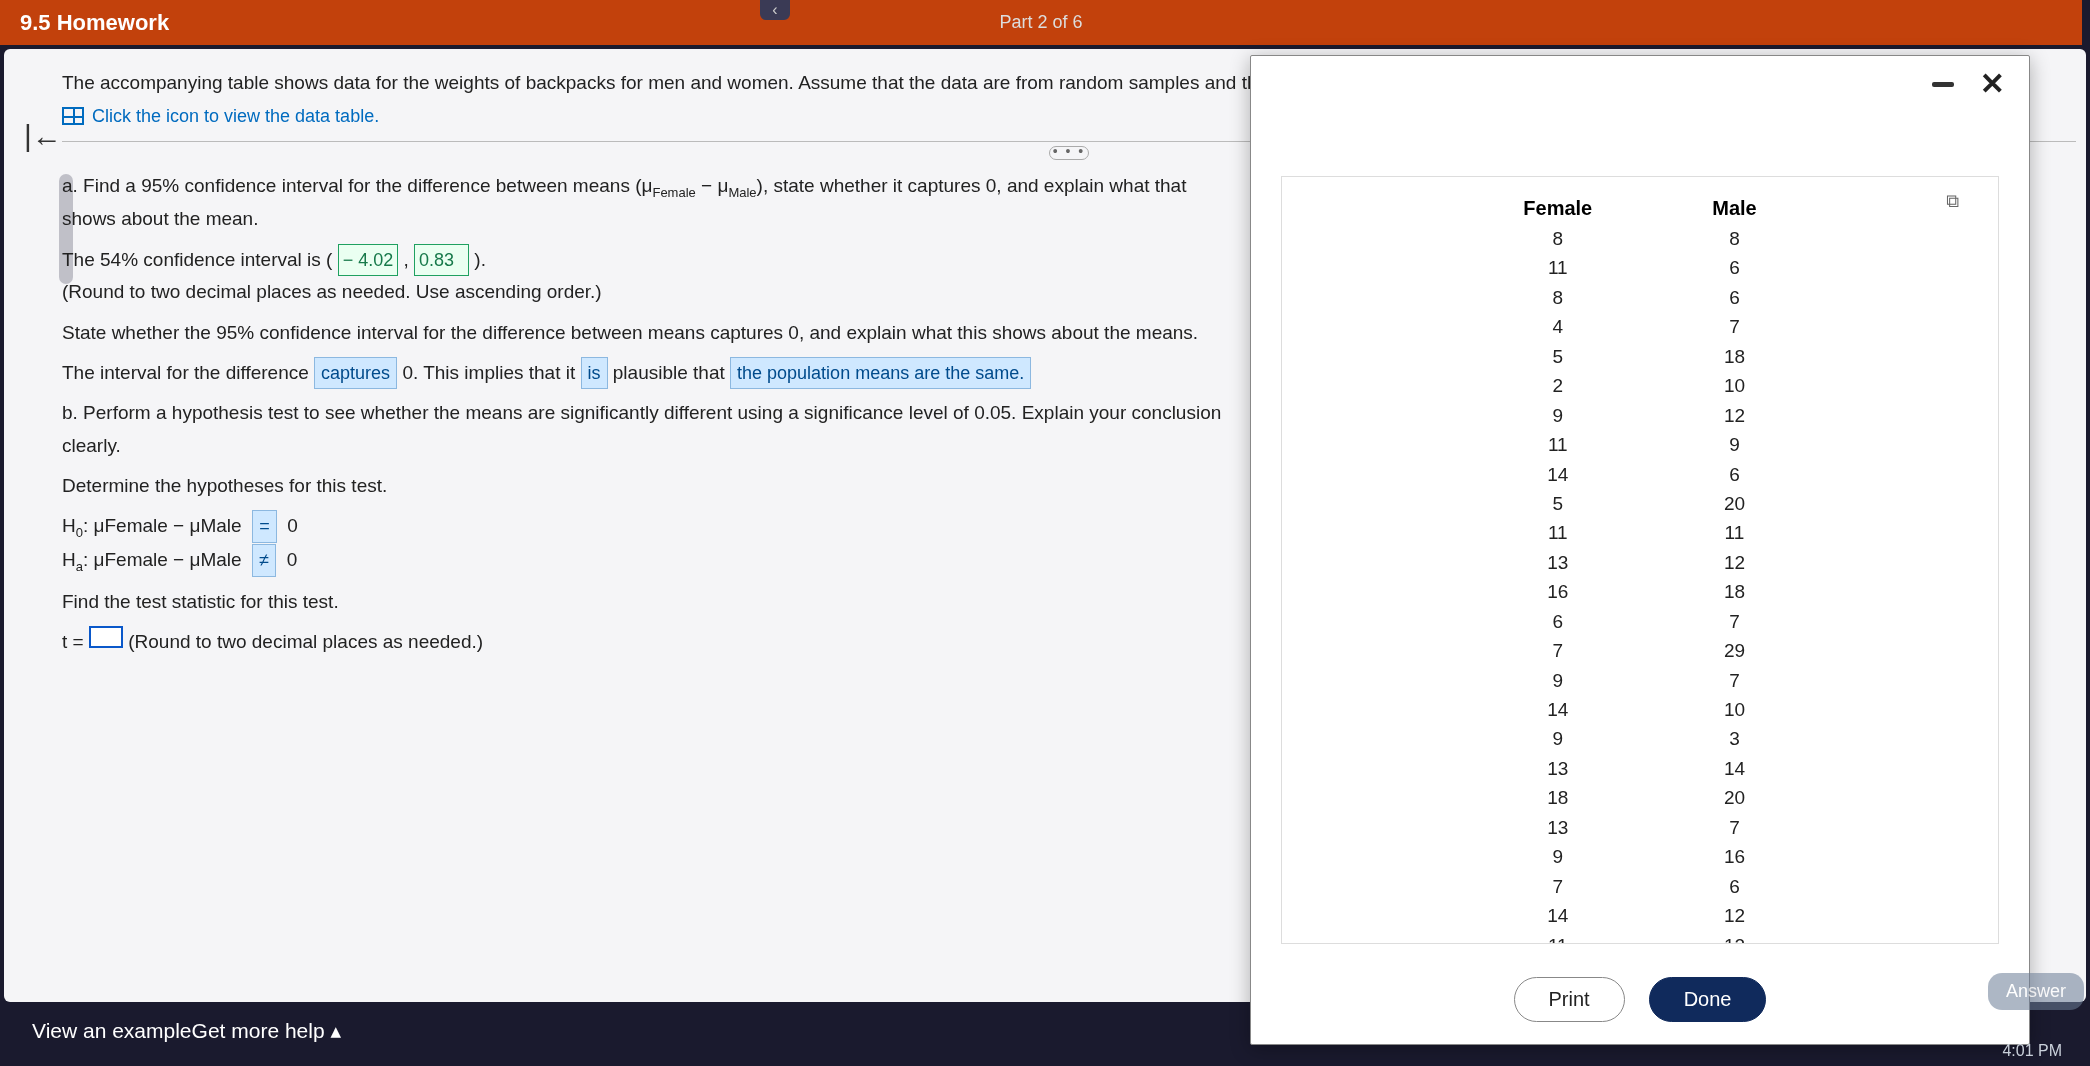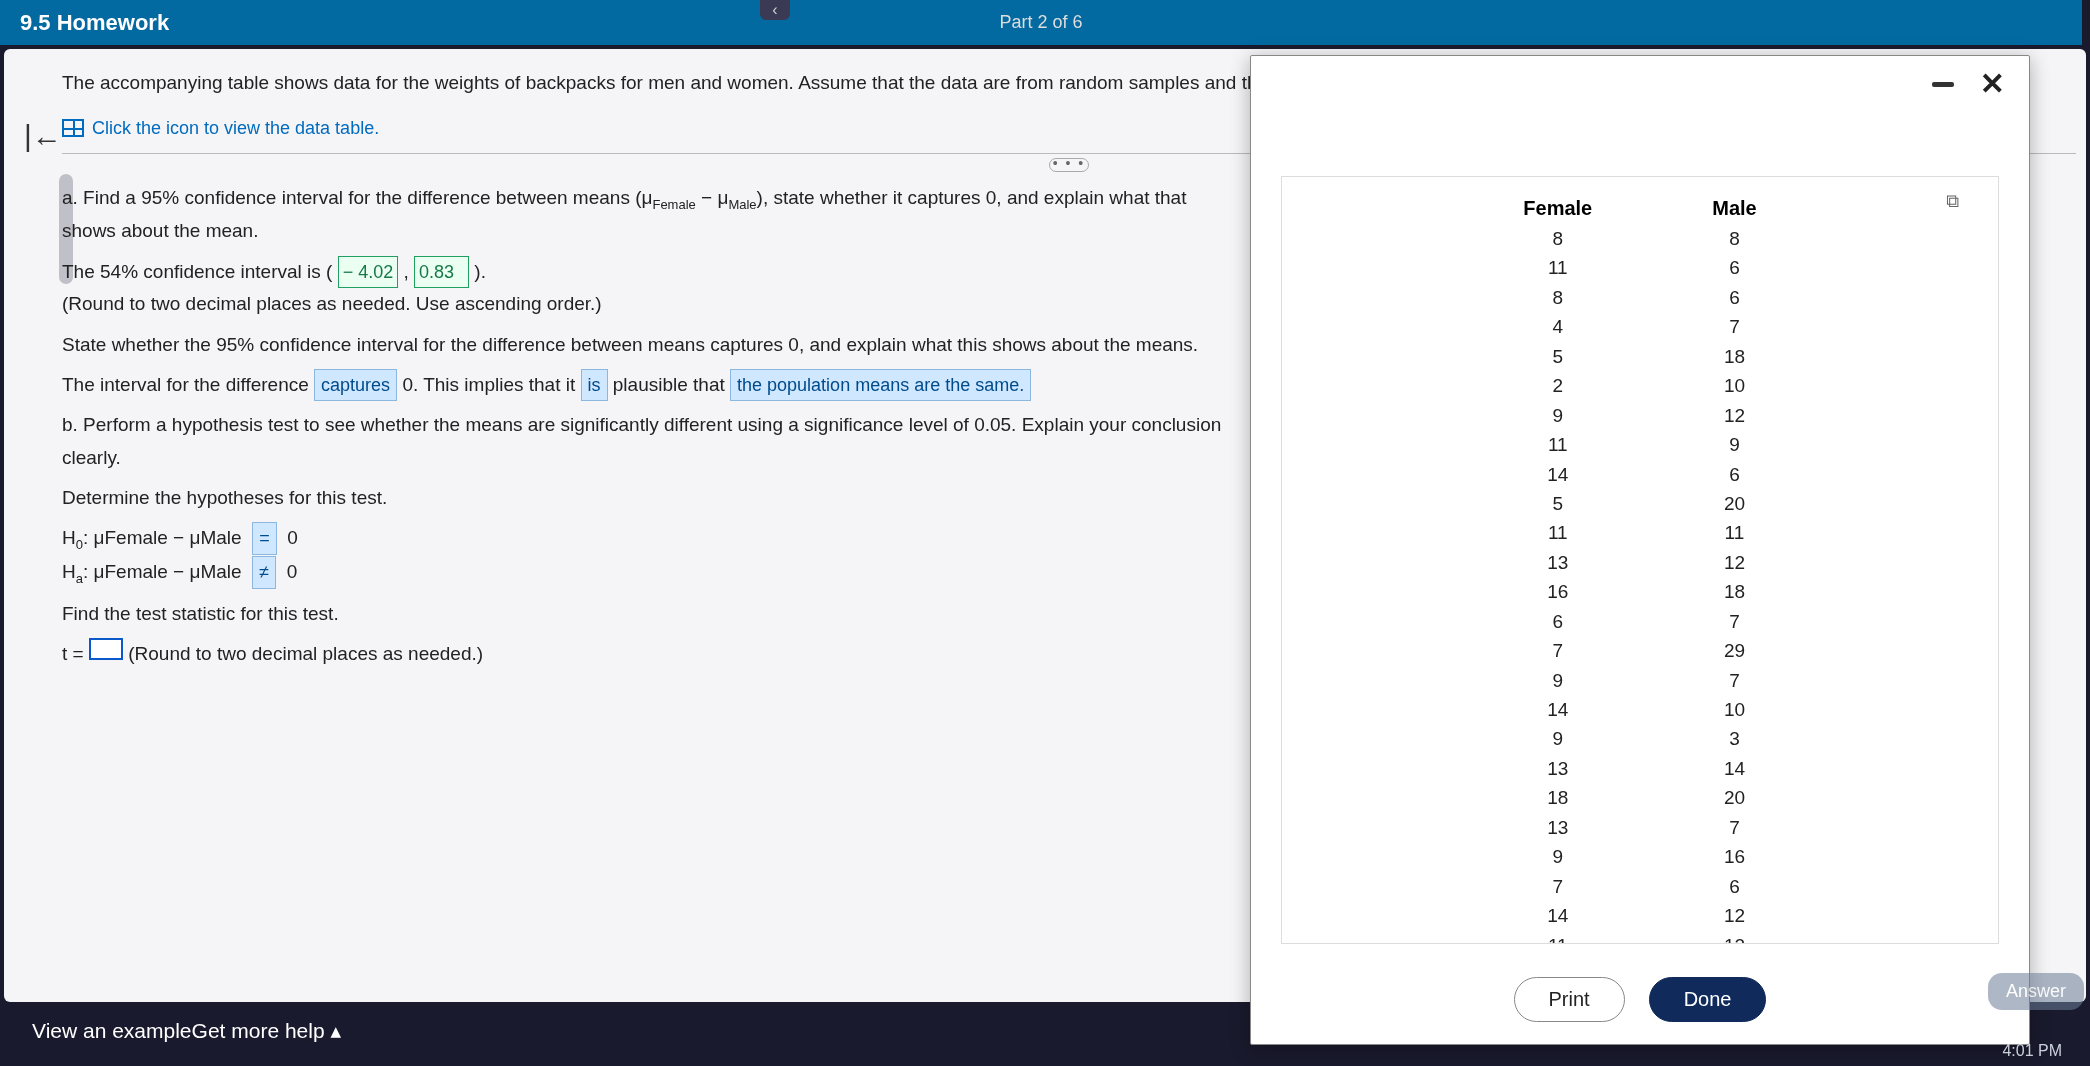--- a/index.html
+++ b/index.html
@@ -1,25 +1,25 @@
 <!DOCTYPE html>
 <html><head>
 <meta charset="utf-8">
 <style>
 *{box-sizing:border-box;margin:0;padding:0;font-family:Arial,Helvetica,sans-serif}
 html,body{width:2090px;height:1066px;overflow:hidden;background:#1a1a2e}
-.top-bar{position:absolute;top:0;left:0;right:8px;height:45px;background:#0369a1;color:#fff;display:flex;align-items:center;padding:0 20px}
+.top-bar{position:absolute;top:0;left:0;right:8px;height:45px;background:#c2410c;color:#fff;display:flex;align-items:center;padding:0 20px}
 .top-bar .title{font-size:22px;font-weight:bold}
 .top-bar .center{position:absolute;left:50%;transform:translateX(-50%);font-size:18px;color:#ddd}
 .top-bar .back-btn{position:absolute;left:760px;top:0;width:30px;height:20px;background:#3a3a55;border-radius:0 0 6px 6px;display:flex;align-items:center;justify-content:center;color:#ccc;font-size:16px}
 .main{position:absolute;top:45px;left:0;right:0;bottom:60px;background:#f5f5f7;border-radius:6px;margin:4px;overflow:hidden}
 .nav-back{position:absolute;left:20px;top:70px;font-size:30px;color:#333}
 .content-scroll{position:absolute;left:58px;top:10px;right:10px;bottom:0;overflow-y:auto}
 .intro{font-size:19px;color:#222;padding:10px 0 4px;line-height:1.5}
-.icon-link{display:flex;align-items:center;gap:8px;color:#006bbf;font-size:18px;margin-top:16px}
+.icon-link{display:flex;align-items:center;gap:8px;color:#006bbf;font-size:18px;margin-top:4px}
 .icon-link .table-icon{width:22px;height:18px;border:2px solid #006bbf;display:inline-block;position:relative}
 .icon-link .table-icon::before{content:"";position:absolute;left:0;right:0;top:50%;border-top:2px solid #006bbf}
 .icon-link .table-icon::after{content:"";position:absolute;top:0;bottom:0;left:50%;border-left:2px solid #006bbf}
 .divider{border:none;border-top:1px solid #bbb;margin:14px 0}
 .ellipsis-btn{display:block;margin:-10px auto 10px;width:40px;height:14px;border:1px solid #aaa;border-radius:8px;text-align:center;line-height:8px;font-size:14px;color:#666;letter-spacing:2px}
 .q{font-size:19px;color:#222;line-height:1.7;margin:8px 0;max-width:1180px}
 .ans-input{display:inline-block;min-width:55px;border:1px solid #1fa060;background:#eafff1;padding:0 4px;color:#17794a;font-size:18px}
 .dropdown{display:inline-block;background:#cfe8ff;border:1px solid #8cb8e0;padding:0 6px;color:#004b8c;font-size:18px}
 .sub{font-size:13px;vertical-align:sub}
 .t-input{display:inline-block;width:34px;height:22px;border:2px solid #0a58ca;background:#fff}

